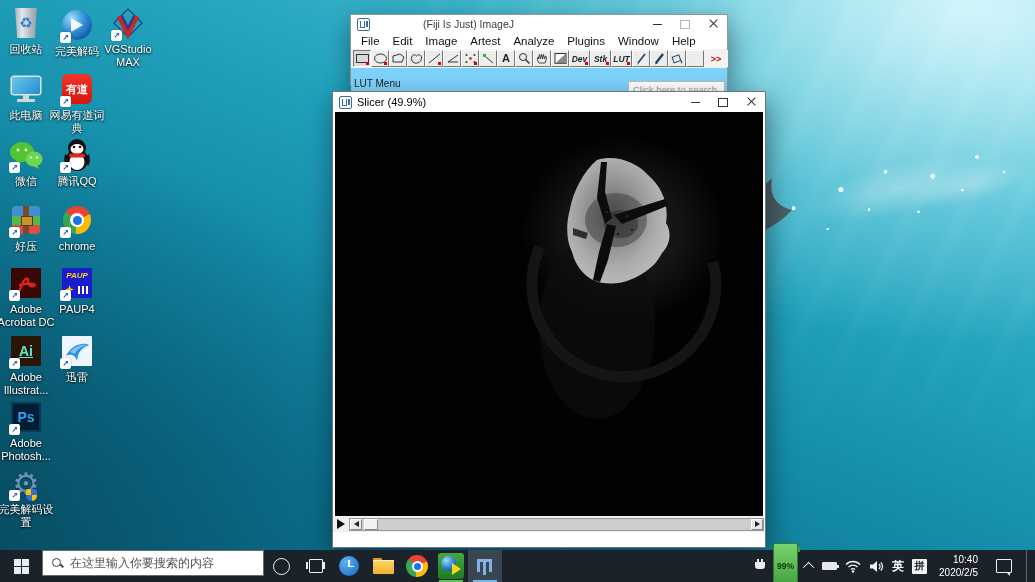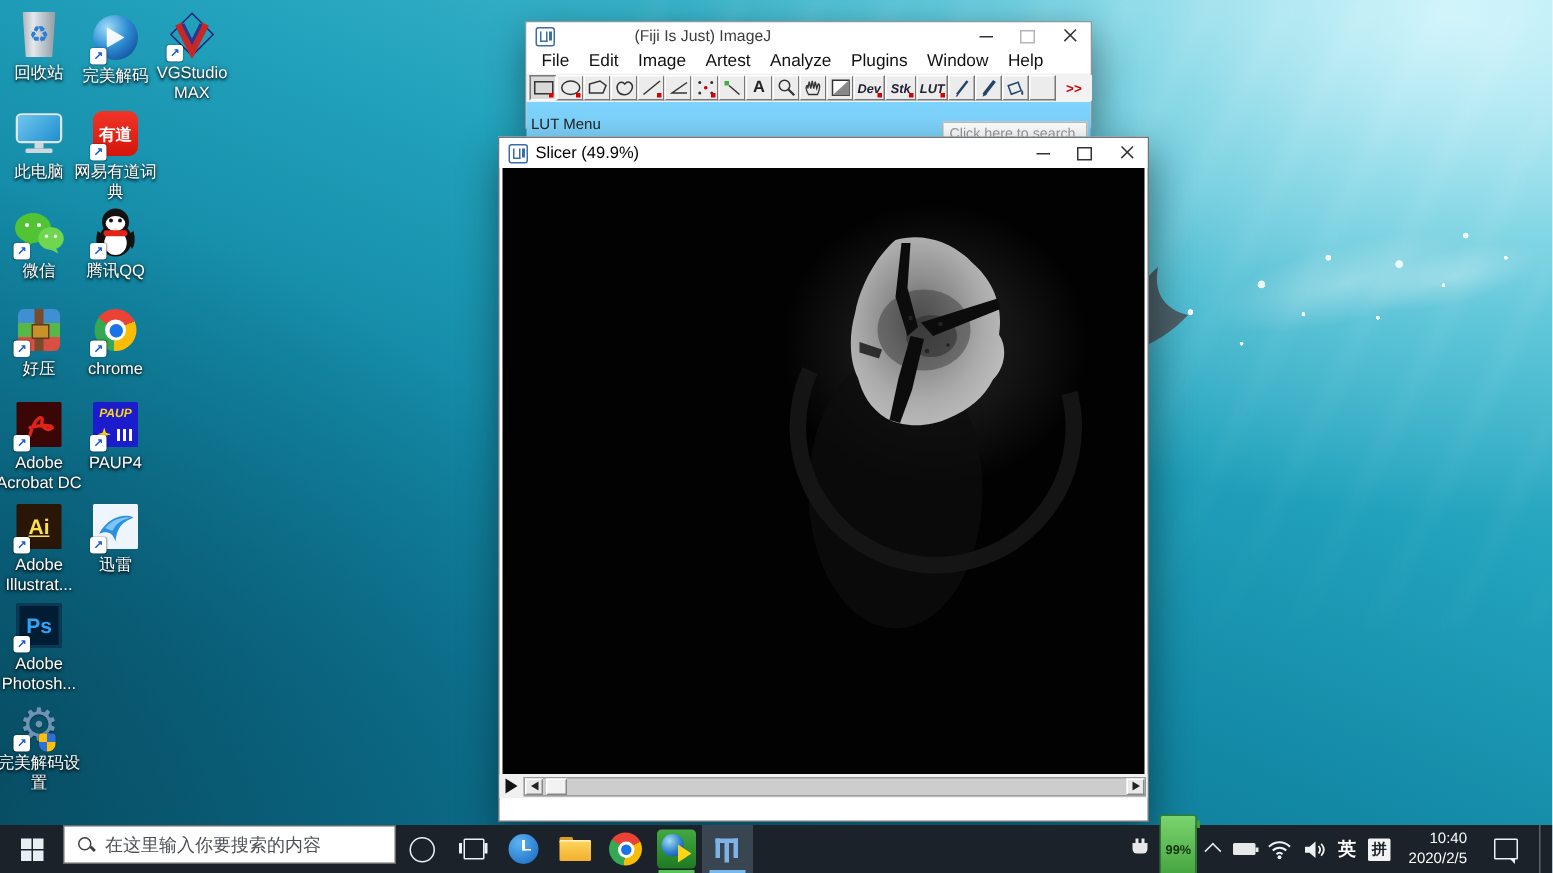--- a/index.html
+++ b/index.html
@@ -55,21 +55,21 @@
   .g-chrome{width:28px;height:28px;border-radius:50%;position:relative;
       background:conic-gradient(#ea4335 0 65deg,#fbbc05 65deg 185deg,#34a853 185deg 305deg,#ea4335 305deg);}
   .g-chrome::before{content:"";position:absolute;left:7px;top:7px;width:14px;height:14px;border-radius:50%;background:#fff;}
   .g-chrome::after{content:"";position:absolute;left:9.5px;top:9.5px;width:9px;height:9px;border-radius:50%;background:#1a73e8;}
   .g-sq{width:30px;height:30px;border-radius:1px;display:flex;align-items:center;justify-content:center;font-weight:bold;}
   .g-acrobat{background:#3b0606;}
   .g-paup{background:#1c1ccf;position:relative;color:#ffd519;font-style:italic;font-size:8px;letter-spacing:0;align-items:flex-start;padding-top:3px;}
   .g-paup::before{content:"";position:absolute;left:3px;bottom:4px;width:9px;height:9px;background:#ffd519;clip-path:polygon(50% 0,62% 38%,100% 50%,62% 62%,50% 100%,38% 62%,0 50%,38% 38%);}
   .g-paup::after{content:"";position:absolute;right:4px;bottom:4px;width:10px;height:8px;
       background:linear-gradient(90deg,#fff 0 2px,transparent 2px 4px,#fff 4px 6px,transparent 6px 8px,#fff 8px 10px);}
-  .g-ai{background:#2a1606;color:#fde047;font-size:14px;text-decoration:underline;}
+  .g-ai{background:#2a1606;color:#5eead4;font-size:14px;text-decoration:underline;}
   .g-ps{background:#001d33;color:#2fa3f7;font-size:14px;box-shadow:inset 0 0 0 2px #0b3a57;}
   .g-xunlei{background:#eef5fc;}
   .g-gear{position:relative;}
   .g-gear::before{content:"\2699";font-size:30px;color:#6f93b5;text-shadow:0 1px 1px rgba(0,0,0,.4);}
   .g-gear .shield{position:absolute;right:2px;bottom:0;width:11px;height:12px;border-radius:2px 2px 5px 5px;
       background:conic-gradient(#2f6fd6 0 90deg,#ffc107 90deg 180deg,#2f6fd6 180deg 270deg,#ffc107 270deg);box-shadow:0 0 1px #123;}
 
   
   .win{position:absolute;background:#fff;border:1px solid #8f969c;box-shadow:2px 10px 26px rgba(0,0,0,.45);}
   .tbar{display:flex;align-items:center;background:#fff;position:relative;}

